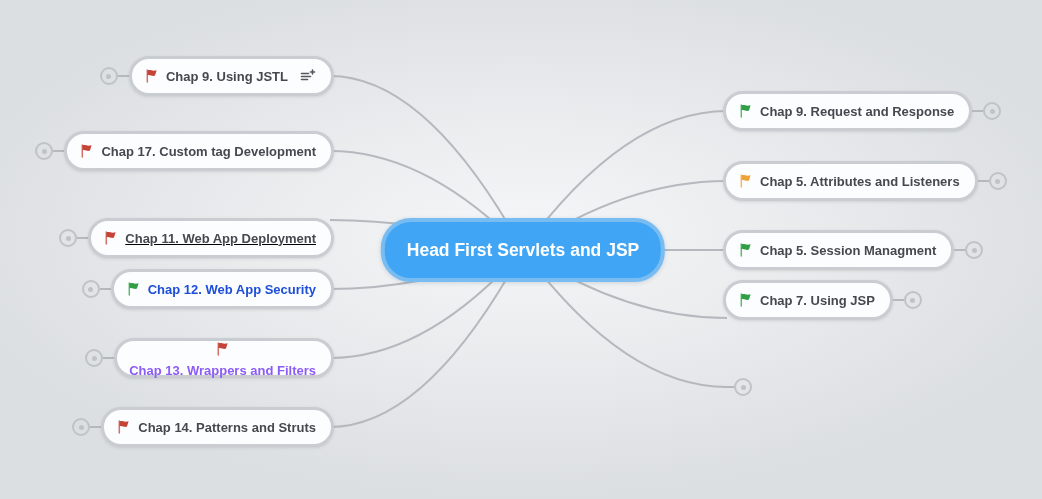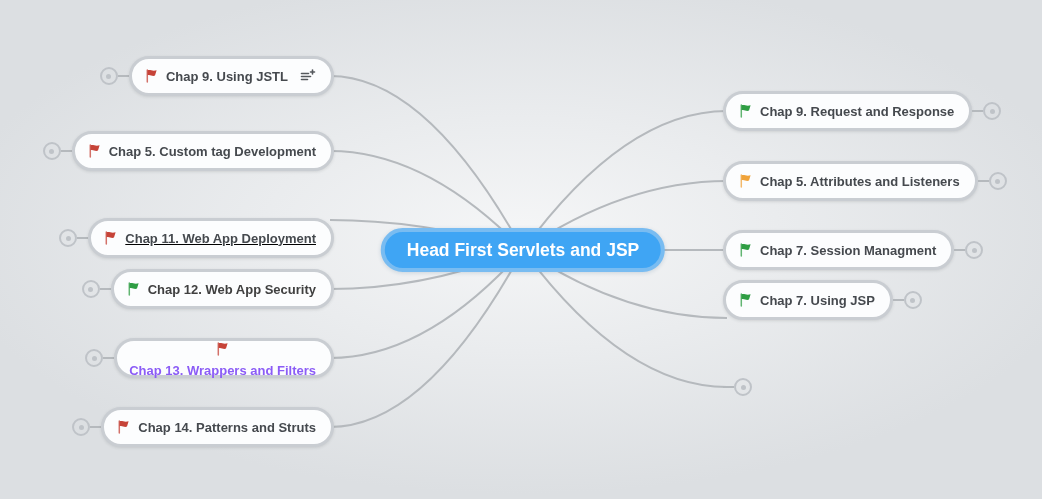--- a/index.html
+++ b/index.html
@@ -34,21 +34,21 @@
     width:18px;height:18px;box-sizing:border-box;
     border:2px solid #bfc3c8;border-radius:50%;
     display:flex;align-items:center;justify-content:center;
     flex:0 0 auto;
   }
   .bullseye .dot{width:5px;height:5px;border-radius:50%;background:#bfc3c8;}
   #root-node{
     position:absolute;
     transform:translate(-50%,-50%);
     display:flex;align-items:center;justify-content:center;
-    height:44px;box-sizing:border-box;
+    height:64px;box-sizing:border-box;
     padding:0 22px;
     border-radius:30px;
     border:4px solid #79bcf1;
     background:#3fa5f4;
     color:#ffffff;
     font-weight:bold;font-size:17.5px;
     box-shadow:0 1px 4px rgba(33,84,128,0.18);
     white-space:nowrap;
   }
 </style>
@@ -102,21 +102,21 @@
         </div>
       </div>
       <div class="node-row" style="top: 250px; left: 723px;">
         <div class="pill" style="background: rgb(252, 253, 254); border-color: rgb(201, 205, 210); color: rgb(69, 73, 78);">
           <span class="flag-wrap">
             <svg width="16" height="16" viewBox="0 0 16 16">
               <path d="M3.3 2 L3.3 14" stroke="#2f9e44" stroke-width="1.5" stroke-linecap="round" opacity="0.75"></path>
               <path d="M3.5 2.4 C6 1.1 8.2 3.7 12.6 2.3 L11 7.6 C8 8.7 6.3 6.3 3.5 7.3 Z" fill="#2f9e44"></path>
             </svg>
           </span>
-          <span>Chap 7. Session Managment</span>
+          <span>Chap 5. Session Managment</span>
         </div>
         <div class="stub" style="background: rgb(181, 185, 189);"></div>
         <div class="bullseye" style="border-color: rgb(191, 195, 200);">
           <div class="dot" style="background: rgb(191, 195, 200);"></div>
         </div>
       </div>
       <div class="node-row" style="top: 300px; left: 723px;">
         <div class="pill" style="background: rgb(252, 253, 254); border-color: rgb(201, 205, 210); color: rgb(69, 73, 78);">
           <span class="flag-wrap">
             <svg width="16" height="16" viewBox="0 0 16 16">
@@ -166,21 +166,21 @@
           <div class="dot" style="background: rgb(191, 195, 200);"></div>
         </div>
         <div class="stub" style="background: rgb(181, 185, 189);"></div>
         <div class="pill" style="background: rgb(252, 253, 254); border-color: rgb(201, 205, 210); color: rgb(69, 73, 78);">
           <span class="flag-wrap">
             <svg width="16" height="16" viewBox="0 0 16 16">
               <path d="M3.3 2 L3.3 14" stroke="#c64338" stroke-width="1.5" stroke-linecap="round" opacity="0.75"></path>
               <path d="M3.5 2.4 C6 1.1 8.2 3.7 12.6 2.3 L11 7.6 C8 8.7 6.3 6.3 3.5 7.3 Z" fill="#c64338"></path>
             </svg>
           </span>
-          <span>Chap 5. Custom tag Development</span>
+          <span>Chap 17. Custom tag Development</span>
         </div>
       </div>
       <div class="node-row" style="top: 238px; right: 708px; text-decoration: underline;">
         <div class="bullseye" style="border-color: rgb(191, 195, 200);">
           <div class="dot" style="background: rgb(191, 195, 200);"></div>
         </div>
         <div class="stub" style="background: rgb(181, 185, 189);"></div>
         <div class="pill" style="background: rgb(252, 253, 254); border-color: rgb(201, 205, 210); color: rgb(69, 73, 78);">
           <span class="flag-wrap">
             <svg width="16" height="16" viewBox="0 0 16 16">
@@ -189,21 +189,21 @@
             </svg>
           </span>
           <span>Chap 11. Web App Deployment</span>
         </div>
       </div>
       <div class="node-row" style="top: 289px; right: 708px;">
         <div class="bullseye" style="border-color: rgb(191, 195, 200);">
           <div class="dot" style="background: rgb(191, 195, 200);"></div>
         </div>
         <div class="stub" style="background: rgb(181, 185, 189);"></div>
-        <div class="pill" style="background: rgb(252, 253, 254); border-color: rgb(201, 205, 210); color: #404040;">
+        <div class="pill" style="background: rgb(252, 253, 254); border-color: rgb(201, 205, 210); color: #1d4ed8;">
           <span class="flag-wrap">
             <svg width="16" height="16" viewBox="0 0 16 16">
               <path d="M3.3 2 L3.3 14" stroke="#2f9e44" stroke-width="1.5" stroke-linecap="round" opacity="0.75"></path>
               <path d="M3.5 2.4 C6 1.1 8.2 3.7 12.6 2.3 L11 7.6 C8 8.7 6.3 6.3 3.5 7.3 Z" fill="#2f9e44"></path>
             </svg>
           </span>
           <span>Chap 12. Web App Security</span>
         </div>
       </div>
       <div class="node-row" style="top: 358px; right: 708px;">

